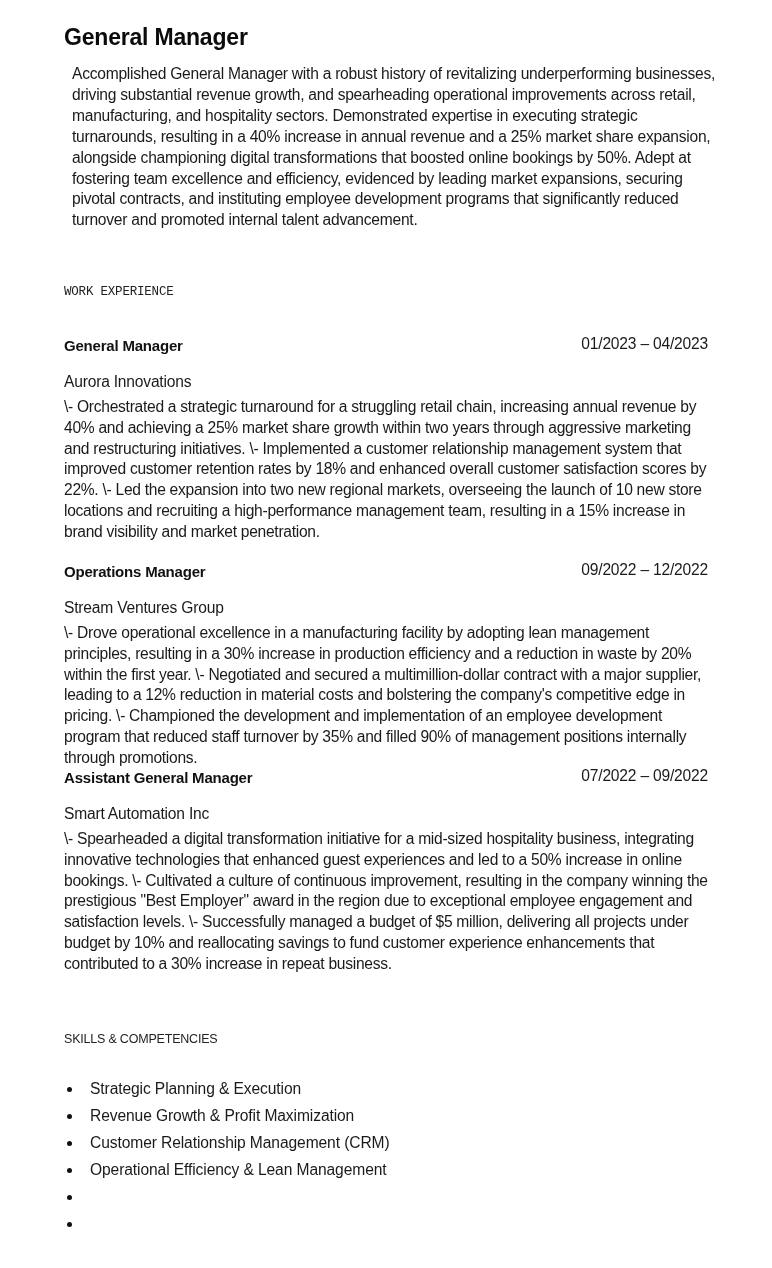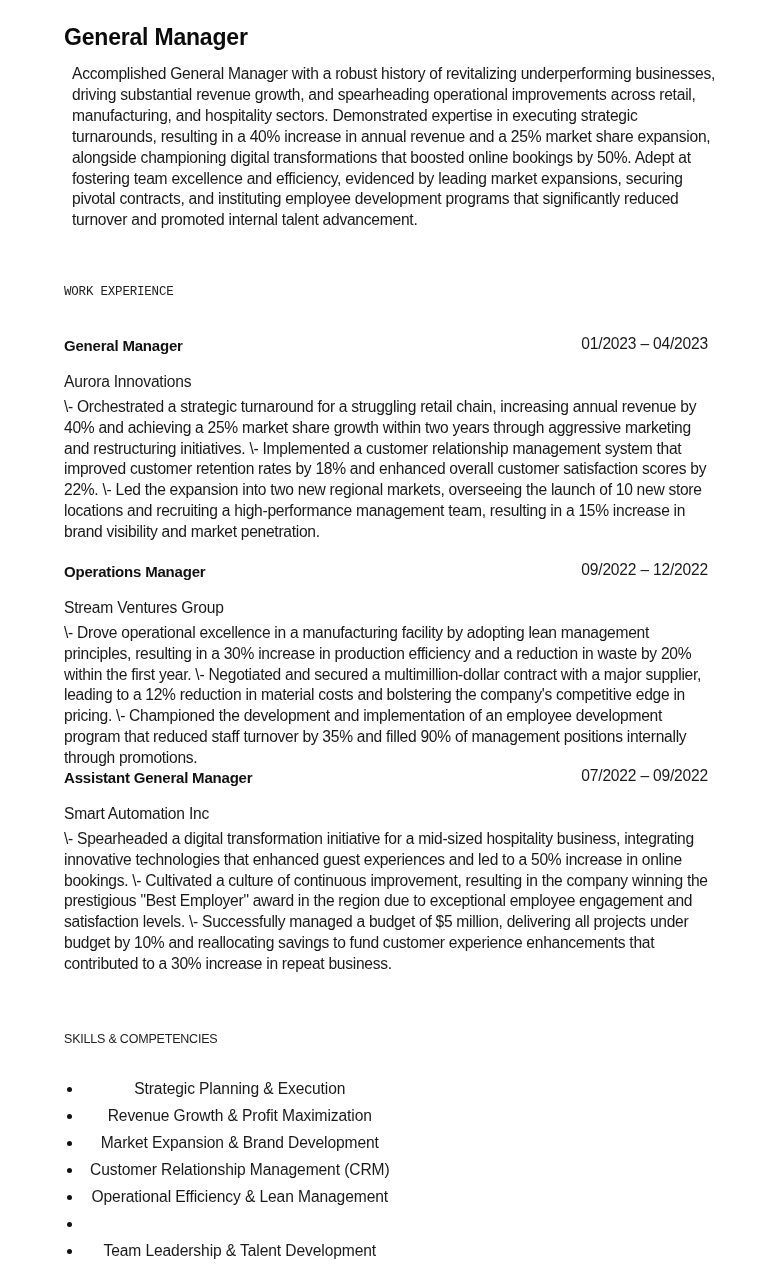--- a/index.html
+++ b/index.html
@@ -89,21 +89,20 @@
       width: 646px;
       letter-spacing: -0.28px;
     }
     .skills {
       position: absolute;
       left: 64px;
       top: 1077px;
       margin: 0;
       padding: 0;
       list-style: none;
-      text-align: center;
     }
     .skill {
       position: relative;
       padding-left: 26px;
       height: 27px;
       line-height: 24px;
       font-size: 15.6px;
       color: #1a1a1a;
       letter-spacing: -0.1px;
     }
@@ -152,20 +151,19 @@
     </div>
     <div class="job-company">Smart Automation Inc</div>
     <div class="job-desc">\- Spearheaded a digital transformation initiative for a mid-sized hospitality business, integrating innovative technologies that enhanced guest experiences and led to a 50% increase in online bookings. \- Cultivated a culture of continuous improvement, resulting in the company winning the prestigious "Best Employer" award in the region due to exceptional employee engagement and satisfaction levels. \- Successfully managed a budget of $5 million, delivering all projects under budget by 10% and reallocating savings to fund customer experience enhancements that contributed to a 30% increase in repeat business.</div>
   </div>
 
   <h2 class="section-heading" style="top:1032px;">SKILLS &amp; COMPETENCIES</h2>
 
   <ul class="skills">
     <li class="skill"><span class="bullet"></span><span>Strategic Planning &amp; Execution</span></li>
     <li class="skill"><span class="bullet"></span><span>Revenue Growth &amp; Profit Maximization</span></li>
-    <li class="skill"><span class="bullet"></span><span>Market Expansion &amp; Brand Development</span></li>
     <li class="skill"><span class="bullet"></span><span>Customer Relationship Management (CRM)</span></li>
     <li class="skill"><span class="bullet"></span><span>Operational Efficiency &amp; Lean Management</span></li>
     <li class="skill"><span class="bullet"></span></li>
-    <li class="skill"><span class="bullet"></span><span>Team Leadership &amp; Talent Development</span></li>
+    <li class="skill"><span class="bullet"></span></li>
   </ul>
 
 </div>
 
 </body></html>

